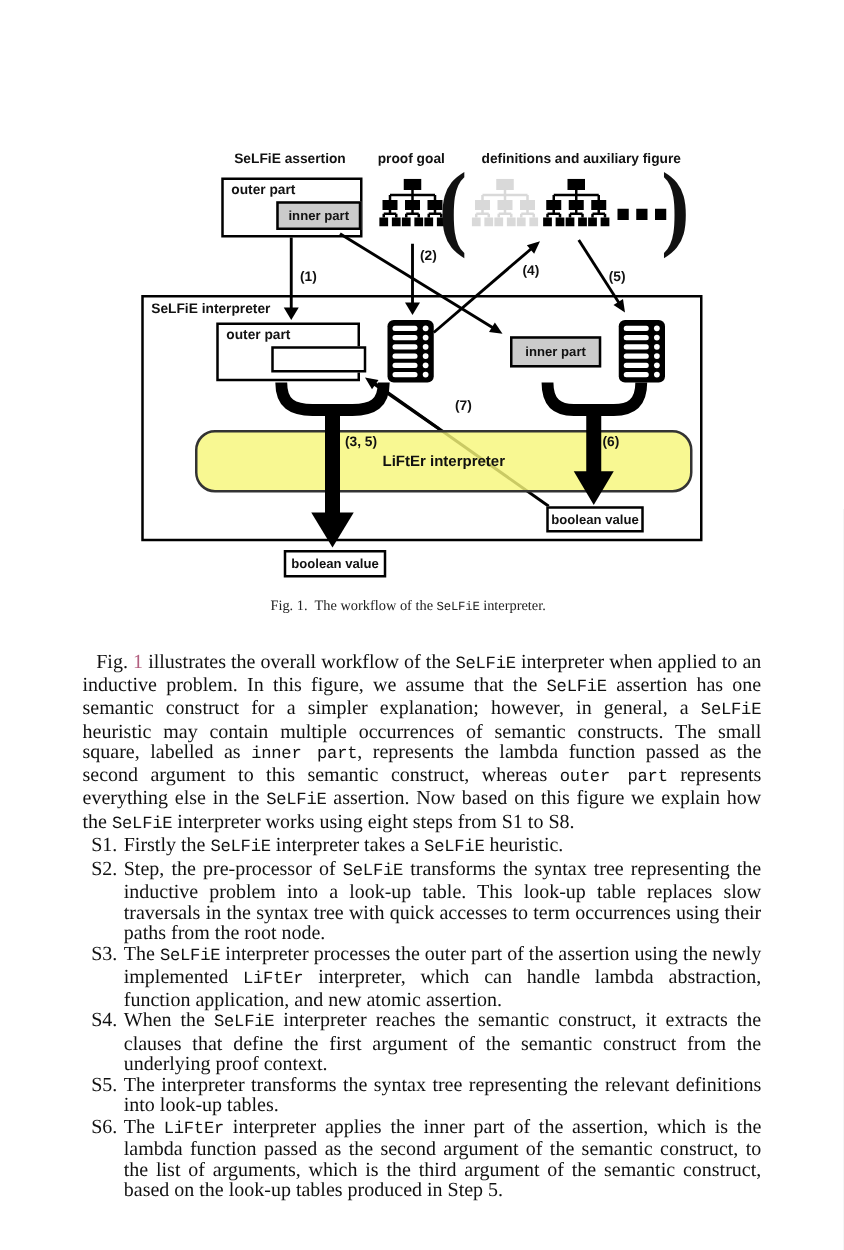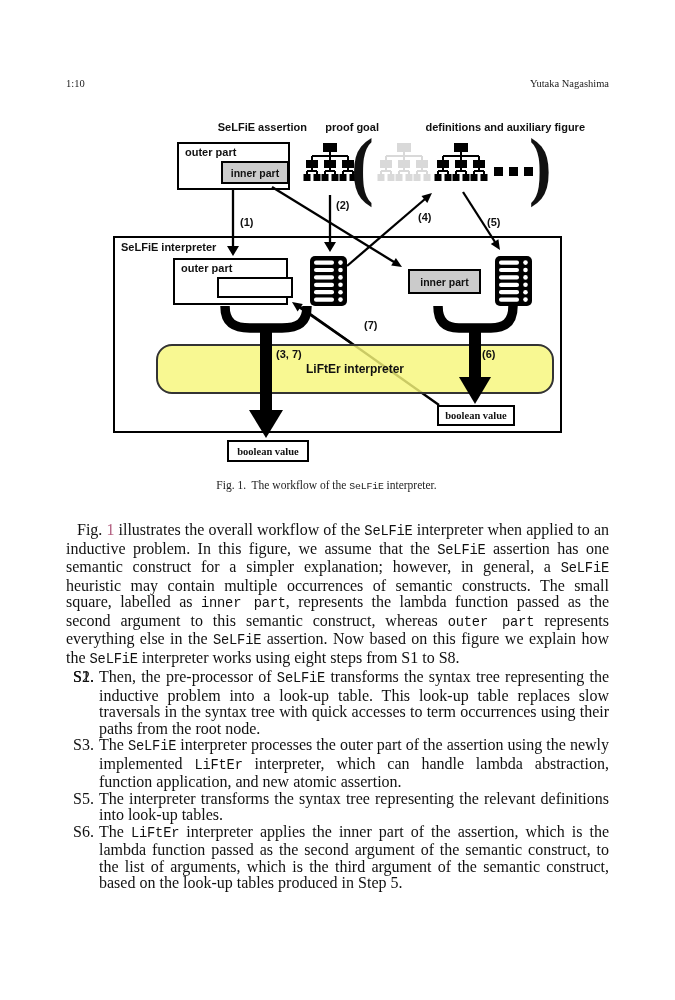--- a/index.html
+++ b/index.html
@@ -14,57 +14,53 @@
   .lay{position:absolute;left:0;top:0;width:475px;height:362px;pointer-events:none;}
   .lay.under{z-index:0;}
   .lay.over{z-index:3;}
   .lay line,.lay path{stroke:#000;fill:none;}
   .thin{stroke-width:2.3px;}
   .brace{stroke-width:9.5px;}
   .stem{stroke-width:12px;}
   .lay polygon{fill:#000;stroke:none;}
   .fbox{position:absolute;background:#fff;border:2.5px solid #000;box-sizing:border-box;z-index:1;}
   .flabel{position:absolute;font-weight:bold;font-size:11px;white-space:nowrap;z-index:4;}
-  .ctr{text-align:right;}
+  .ctr{text-align:center;}
   .graybox{background:var(--gray_fill);border:2.5px solid #000;box-sizing:border-box;
            font-weight:bold;font-size:10.5px;display:flex;align-items:center;justify-content:center;}
   .boxtitle{position:absolute;left:6px;top:2px;font-weight:bold;font-size:11px;white-space:nowrap;}
   .tree{position:absolute;z-index:1;}
   .tree-black rect{fill:#000;}     .tree-black path{stroke:#000;stroke-width:2;fill:none;}
   .tree-gray  rect{fill:var(--tree_gray);} .tree-gray path{stroke:var(--tree_gray);stroke-width:2;fill:none;}
   .lut{position:absolute;z-index:1;}
   .paren{position:absolute;font-family:"Liberation Serif",serif;font-weight:bold;font-size:68px;
          line-height:52px;transform:scaleY(1.12);z-index:1;}
   .dots{position:absolute;display:flex;gap:6px;z-index:1;}
   .dots i{width:9px;height:9px;background:#000;display:block;}
   .lifter{position:absolute;left:56px;top:229px;width:398px;height:50px;box-sizing:border-box;
           background:var(--lifter_fill);border:2px solid #333;border-radius:16px;z-index:2;
           display:flex;align-items:center;justify-content:center;}
   .lifter span{font-weight:bold;font-size:12px;}
   .bool{position:absolute;background:#fff;border:2.2px solid #000;box-sizing:border-box;z-index:1;
-        font-weight:bold;font-size:10.5px;display:flex;align-items:center;justify-content:center;font-family:Liberation Serif, serif;}
+        font-weight:bold;font-size:10.5px;display:flex;align-items:center;justify-content:center;}
   
   .caption{position:absolute;left:0;top:479px;width:653px;text-align:center;font-size:11.5px;color:#222;}
   .bodytext{position:absolute;left:66px;top:522px;width:543px;font-size:16px;
             line-height:16.5px;text-align:justify;}
   .para{margin:0 0 1px 0;text-indent:11px;}
   .step{position:relative;padding-left:33px;}
   .step-label{position:absolute;left:7px;top:0;}
   .seg-m{font-family:"Liberation Mono",monospace;font-size:0.86em;letter-spacing:-0.2px;}
   .seg-r{color:var(--ref);}
 </style>
 </head>
 <body>
 
 <div class="page">
 
-  <div class="hdr">
-    <span>1:10</span>
-    <span>Yutaka Nagashima</span>
-  </div>
 
   <div class="fig">
 
     <svg class="lay under" viewBox="0 0 475 362">
       <line class="thin" x1="196" y1="189" x2="339" y2="290"></line>
     </svg>
 
     <div class="flabel ctr" style="left:57px;top:6px;width:150px;">SeLFiE assertion</div>
     <div class="flabel ctr" style="left:179px;top:6px;width:100px;">proof goal</div>
     <div class="flabel ctr" style="left:245px;top:6px;width:240px;">definitions and auxiliary figure</div>
@@ -209,42 +205,47 @@
 
       <path class="brace" d="M338,191 C338,208 347,213 359,213 L391,213 C404,213 413,208 413,191"></path>
       <line class="stem" x1="375" y1="210" x2="375" y2="264"></line>
       <polygon points="359,262 391,262 375,289"></polygon>
     </svg>
 
     <div class="flabel" style="left:140px;top:101px;">(1)</div>
     <div class="flabel" style="left:236px;top:84px;">(2)</div>
     <div class="flabel" style="left:318px;top:96px;">(4)</div>
     <div class="flabel" style="left:387px;top:101px;">(5)</div>
-    <div class="flabel" style="left:176px;top:233px;">(3, 7)</div>
+    <div class="flabel" style="left:176px;top:233px;">(3, 5)</div>
     <div class="flabel" style="left:382px;top:233px;">(6)</div>
     <div class="flabel" style="left:264px;top:204px;">(7)</div>
   </div>
 
   <div class="caption"><span class="seg-p">Fig. 1.&nbsp; The workflow of the </span><span class="seg-m">SeLFiE</span><span class="seg-p"> interpreter.</span></div>
 
   <div class="bodytext">
     <p class="para"><span class="seg-p">Fig. </span><span class="seg-r">1</span><span class="seg-p"> illustrates the overall workflow of the </span><span class="seg-m">SeLFiE</span><span class="seg-p"> interpreter when applied to an inductive problem. In this figure, we assume that the </span><span class="seg-m">SeLFiE</span><span class="seg-p"> assertion has one semantic construct for a simpler explanation; however, in general, a </span><span class="seg-m">SeLFiE</span><span class="seg-p"> heuristic may contain multiple occurrences of semantic constructs. The small square, labelled as </span><span class="seg-m">inner part</span><span class="seg-p">, represents the lambda function passed as the second argument to this semantic construct, whereas </span><span class="seg-m">outer part</span><span class="seg-p"> represents everything else in the </span><span class="seg-m">SeLFiE</span><span class="seg-p"> assertion. Now based on this figure we explain how the </span><span class="seg-m">SeLFiE</span><span class="seg-p"> interpreter works using eight steps from S1 to S8.</span></p>
 
     <div class="step">
       <span class="step-label">S1.</span>
+      <span class="step-text"><span class="seg-p">Firstly the </span><span class="seg-m">SeLFiE</span><span class="seg-p"> interpreter takes a </span><span class="seg-m">SeLFiE</span><span class="seg-p"> heuristic.</span></span>
     </div>
     <div class="step">
       <span class="step-label">S2.</span>
-      <span class="step-text"><span class="seg-p">Then, the pre-processor of </span><span class="seg-m">SeLFiE</span><span class="seg-p"> transforms the syntax tree representing the inductive problem into a look-up table. This look-up table replaces slow traversals in the syntax tree with quick accesses to term occurrences using their paths from the root node.</span></span>
+      <span class="step-text"><span class="seg-p">Step, the pre-processor of </span><span class="seg-m">SeLFiE</span><span class="seg-p"> transforms the syntax tree representing the inductive problem into a look-up table. This look-up table replaces slow traversals in the syntax tree with quick accesses to term occurrences using their paths from the root node.</span></span>
     </div>
     <div class="step">
       <span class="step-label">S3.</span>
       <span class="step-text"><span class="seg-p">The </span><span class="seg-m">SeLFiE</span><span class="seg-p"> interpreter processes the outer part of the assertion using the newly implemented </span><span class="seg-m">LiFtEr</span><span class="seg-p"> interpreter, which can handle lambda abstraction, function application, and new atomic assertion.</span></span>
     </div>
     <div class="step">
+      <span class="step-label">S4.</span>
+      <span class="step-text"><span class="seg-p">When the </span><span class="seg-m">SeLFiE</span><span class="seg-p"> interpreter reaches the semantic construct, it extracts the clauses that define the first argument of the semantic construct from the underlying proof context.</span></span>
+    </div>
+    <div class="step">
       <span class="step-label">S5.</span>
       <span class="step-text"><span class="seg-p">The interpreter transforms the syntax tree representing the relevant definitions into look-up tables.</span></span>
     </div>
     <div class="step">
       <span class="step-label">S6.</span>
       <span class="step-text"><span class="seg-p">The </span><span class="seg-m">LiFtEr</span><span class="seg-p"> interpreter applies the inner part of the assertion, which is the lambda function passed as the second argument of the semantic construct, to the list of arguments, which is the third argument of the semantic construct, based on the look-up tables produced in Step 5.</span></span>
     </div>
   </div>
 </div>
 

